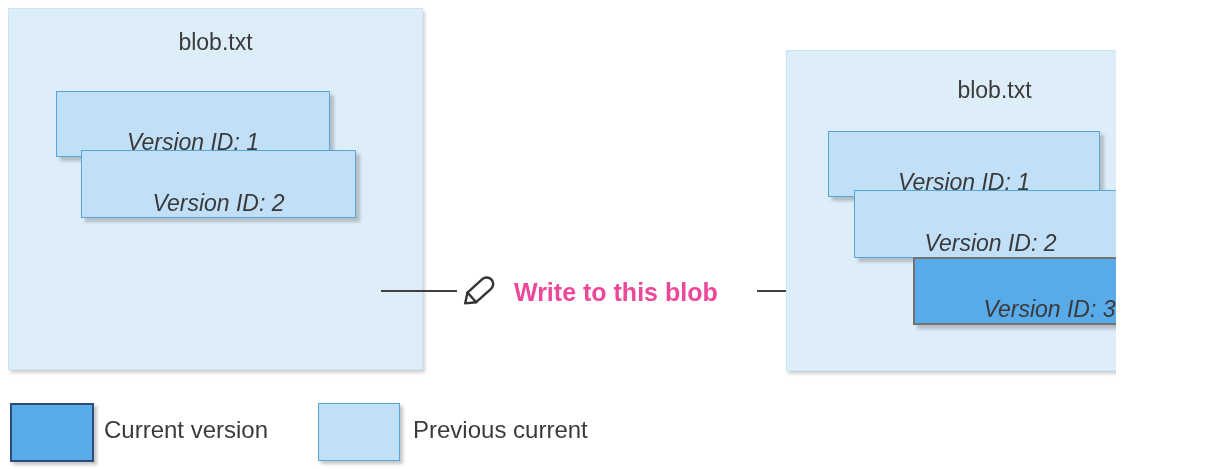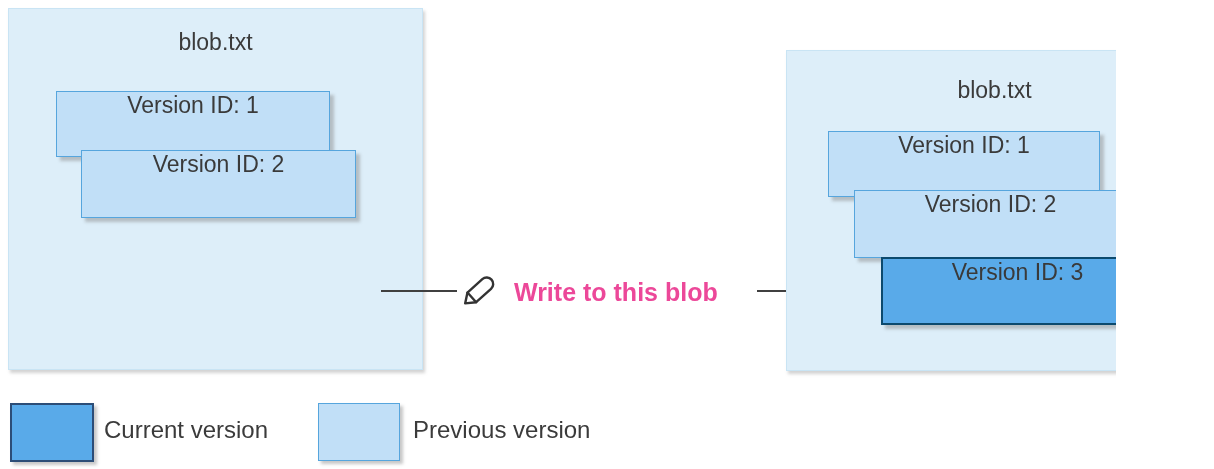--- a/index.html
+++ b/index.html
@@ -13,26 +13,27 @@
   }
   .blob-box.left{left:8px;top:8px;width:413px;height:360px;}
   .blob-box.right{left:786px;top:50px;width:415px;height:319px;}
   .blob-title{
     position:absolute;left:0;width:100%;text-align:center;
     font-size:23px;color:#3b3b3b;
   }
   .blob-box.left .blob-title{top:20px;}
   .blob-box.right .blob-title{top:26px;}
   .version-card{
-    position:absolute;display:flex;align-items:flex-start;justify-content:center;
+    position:absolute;display:flex;align-items:flex-end;justify-content:center;
     font-size:23px;color:#3a3a3a;
     box-shadow:4px 4px 3px rgba(130,130,130,.45);
+    font-style:italic;
   }
   .version-card.prev{background:#c1dff7;border:1.5px solid #56a5dd;}
-  .version-card.current{background:#59aae9;border:2px solid #0c4a6e;}
+  .version-card.current{background:#59aae9;border:2px solid #737373;margin-left:32px;}
   .no-current{
     position:absolute;left:44px;top:250px;width:325px;height:63px;
     background:#ffffff;border:2px dashed #1b74bc;
     display:flex;align-items:center;justify-content:center;
     font-size:24px;font-style:italic;color:#3a3a3a;
   }
   .flow-line{position:absolute;height:2px;background:#404040;}
   .line-1{left:381px;top:290px;width:76px;}
   .line-2{left:757px;top:290px;width:112px;}
   .arrow-head{
@@ -92,16 +93,16 @@
     </div>
     <div class="version-card current" style="left:94px;top:206px;width:269px;height:64px;">
       <span>Version ID: 3</span>
     </div>
   </div>
 
   <div class="legend">
     <div class="swatch current"></div>
     <div class="legend-label current">Current version</div>
     <div class="swatch previous"></div>
-    <div class="legend-label previous">Previous version</div>
+    <div class="legend-label previous">Previous current</div>
   </div>
 
 </div>
 
 </body></html>

